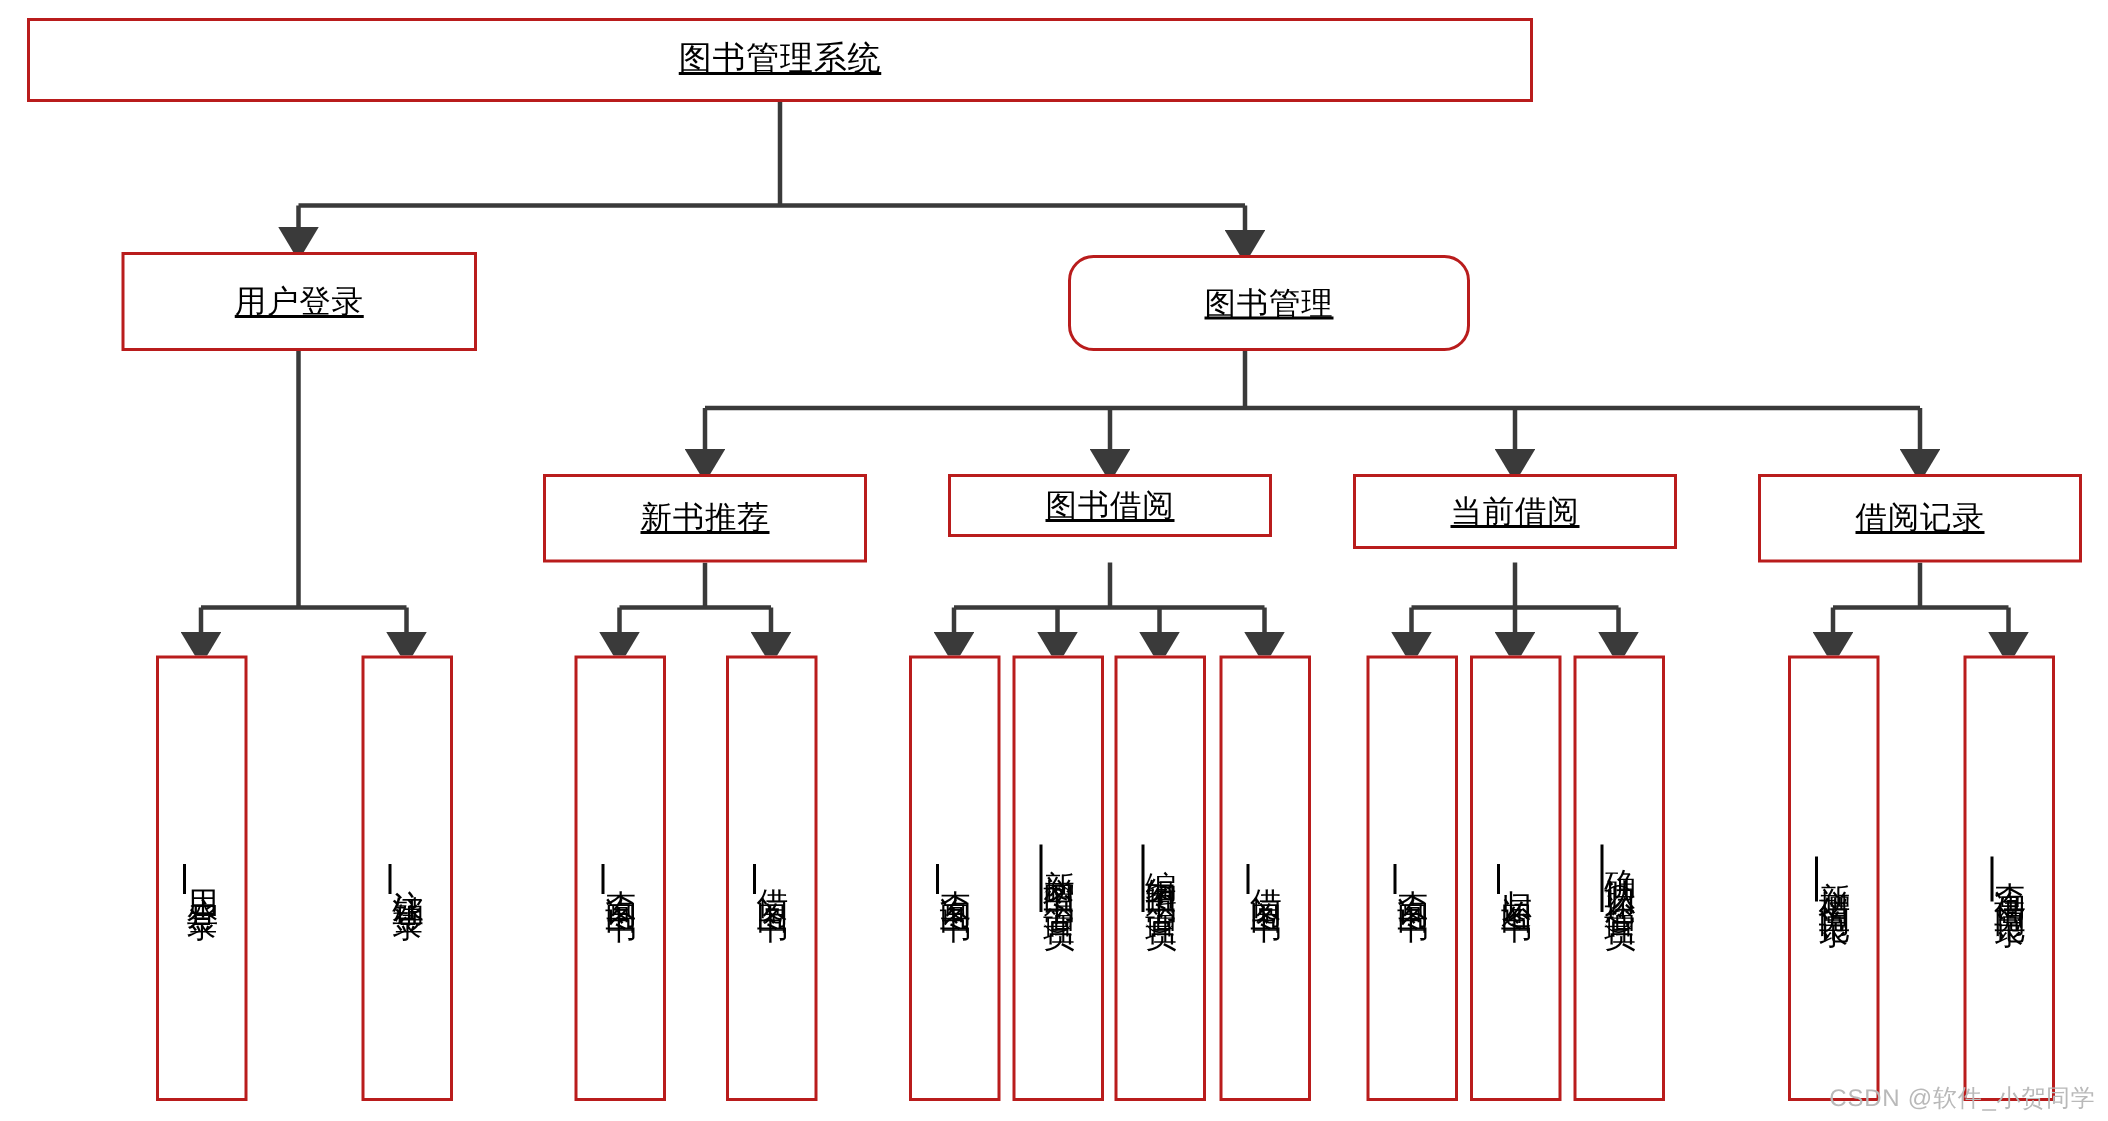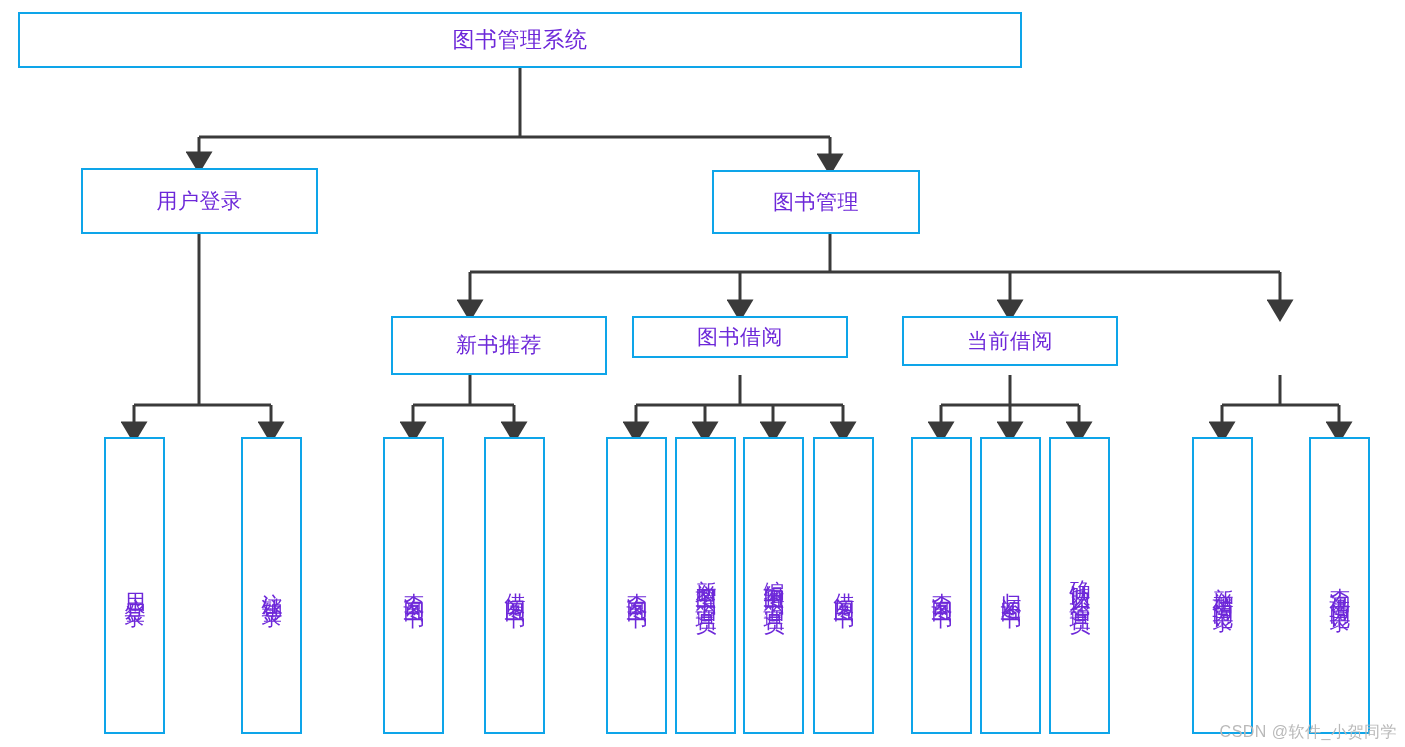--- a/index.html
+++ b/index.html
@@ -23,26 +23,27 @@
     left: 0;
     top: 0;
     width: 1405px;
     height: 747px;
     pointer-events: none;
   }
   .node {
     position: absolute;
     box-sizing: border-box;
     background: #ffffff;
-    border: 2px solid #0ea5e9;
+    border: 2px solid #b91c1c;
     display: flex;
     align-items: center;
     justify-content: center;
-    color: #6d28d9;
+    color: #000000;
     z-index: 2;
+    text-decoration: underline;
   }
   .node-label {
     display: block;
     line-height: 1.0;
     letter-spacing: 0.5px;
     white-space: nowrap;
   }
   
   .node.horizontal .node-label {
     font-size: 21px;
@@ -133,33 +134,36 @@
     </g>
   </svg>
 
   <div class="node horizontal root" style="left:18px; top:12px; width:1004px; height:56px;">
     <span class="node-label">图书管理系统</span>
   </div>
 
   <div class="node horizontal" style="left:81px; top:168px; width:237px; height:66px;">
     <span class="node-label">用户登录</span>
   </div>
-  <div class="node horizontal" style="left:712px; top:170px; width:208px; height:64px;">
+  <div class="node horizontal" style="left:712px; top:170px; width:268px; height:64px;border-radius:17px;">
     <span class="node-label">图书管理</span>
   </div>
 
-  <div class="node horizontal" style="left:362px; top:316px; width:216px; height:59px;margin-left:29px;">
+  <div class="node horizontal" style="left:362px; top:316px; width:216px; height:59px;">
     <span class="node-label">新书推荐</span>
   </div>
   <div class="node horizontal" style="left:632px; top:316px; width:216px; height:42px;">
     <span class="node-label">图书借阅</span>
   </div>
   <div class="node horizontal" style="left:902px; top:316px; width:216px; height:50px;">
     <span class="node-label">当前借阅</span>
   </div>
+  <div class="node horizontal" style="left:1172px; top:316px; width:216px; height:59px;">
+    <span class="node-label">借阅记录</span>
+  </div>
 
   <div class="node vertical" style="left:104px; top:437px; width:61px; height:297px;">
     <span class="node-label">用户登录</span>
   </div>
   <div class="node vertical" style="left:241px; top:437px; width:61px; height:297px;">
     <span class="node-label">注销登录</span>
   </div>
 
   <div class="node vertical" style="left:383px; top:437px; width:61px; height:297px;">
     <span class="node-label">查询图书</span>

